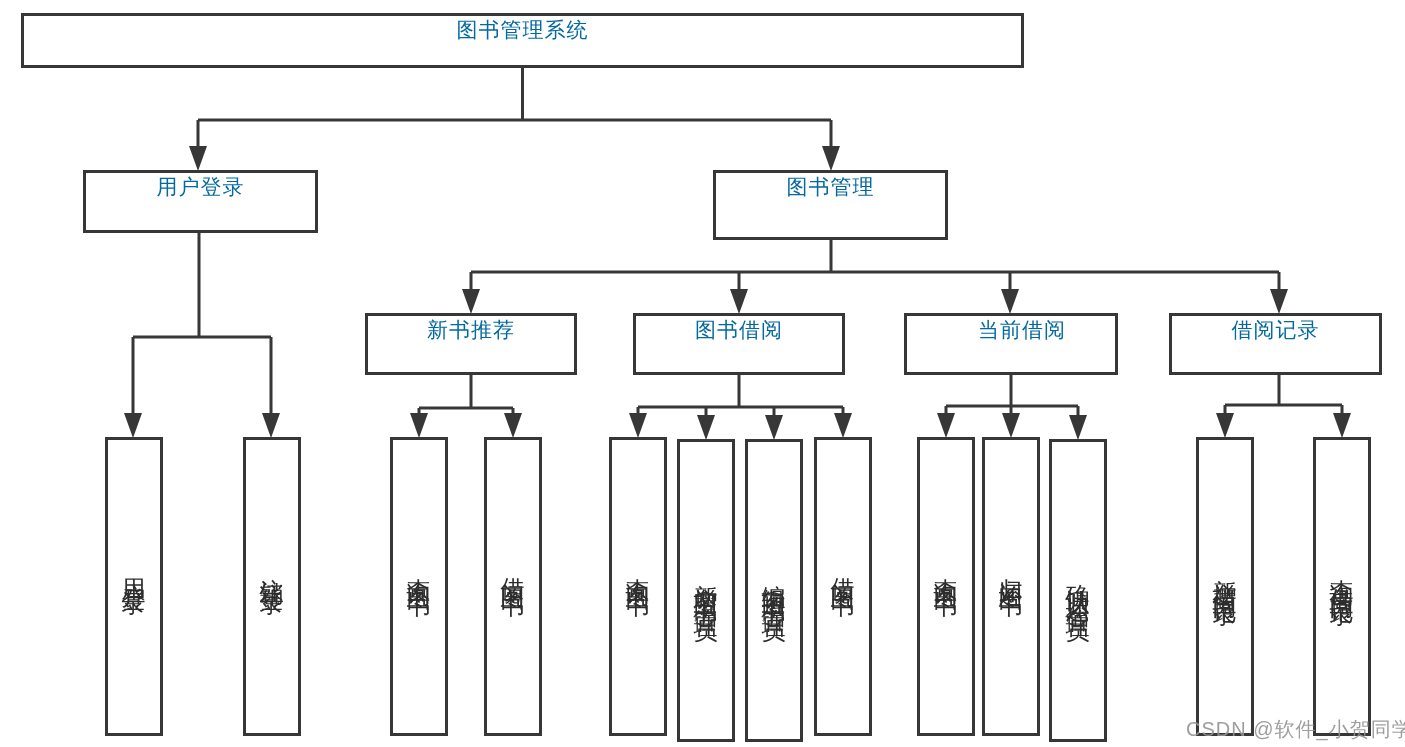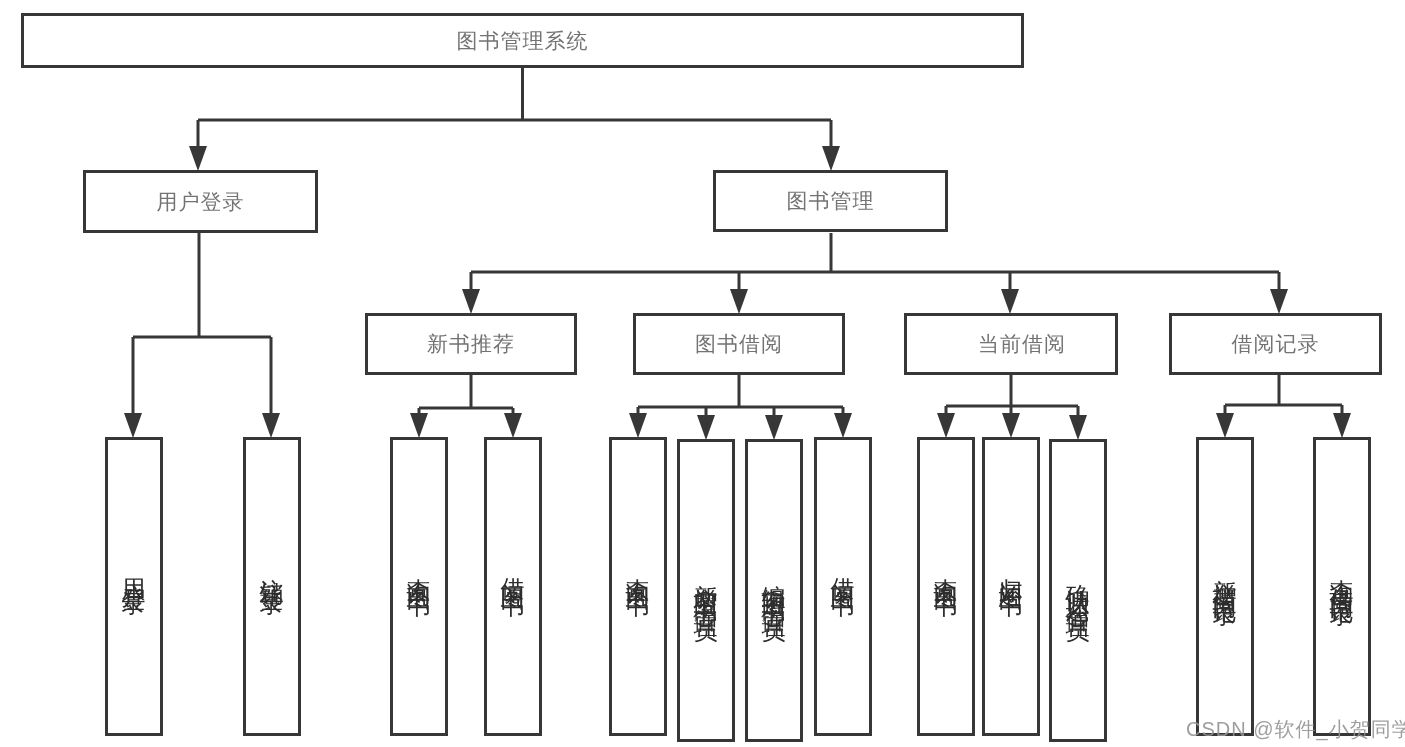--- a/index.html
+++ b/index.html
@@ -15,25 +15,24 @@
     position: absolute;
     left: 0; top: 0;
     width: 1405px; height: 747px;
   }
   .hbox {
     position: absolute;
     box-sizing: border-box;
     border: 3px solid #373737;
     background: #ffffff;
     display: flex;
-    align-items: center;
     justify-content: center;
     font-size: 21px;
     letter-spacing: 1px;
-    color: #737373;
+    color: #0369a1;
     z-index: 2;
   }
   .vbox {
     position: absolute;
     box-sizing: border-box;
     border: 3px solid #373737;
     background: #ffffff;
     width: 58px;
     top: 437px;
     height: 299px;
@@ -111,21 +110,21 @@
     </g>
   </svg>
 
   <div class="hbox" style="left:21px; top:13px; width:1003px; height:55px;">
     <span>图书管理系统</span>
   </div>
 
   <div class="hbox" style="left:83px; top:170px; width:235px; height:63px;">
     <span>用户登录</span>
   </div>
-  <div class="hbox" style="left:713px; top:170px; width:235px; height:62px;">
+  <div class="hbox" style="left:713px; top:170px; width:235px; height:70px;">
     <span>图书管理</span>
   </div>
 
   <div class="hbox" style="left:633px; top:313px; width:212px; height:62px;">
     <span>图书借阅</span>
   </div>
   <div class="hbox" style="left:365px; top:313px; width:212px; height:62px;">
     <span>新书推荐</span>
   </div>
   <div class="hbox" style="left:904px; top:313px; width:214px; height:62px;padding-left:22px;">

